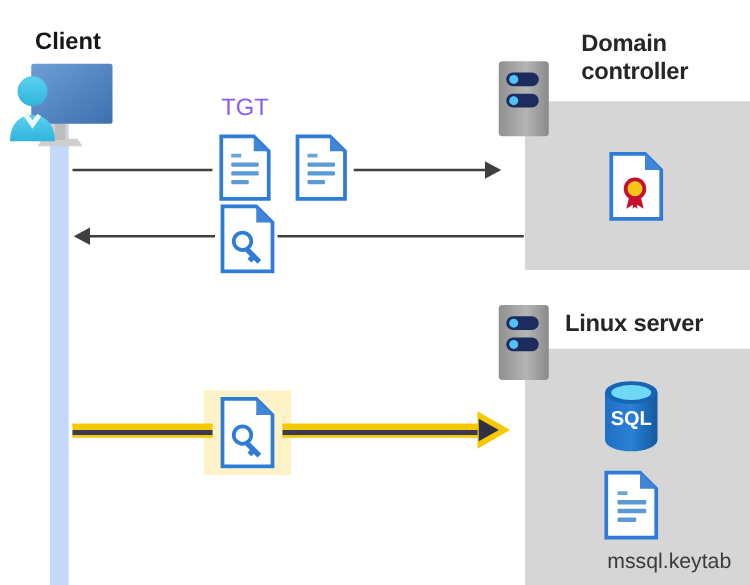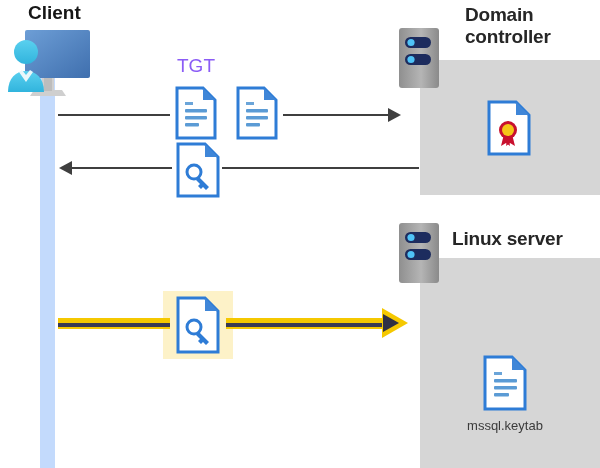--- a/index.html
+++ b/index.html
@@ -4,21 +4,21 @@
 <style>
   html,body{margin:0;padding:0;}
   body{
     width:600px;height:468px;
     background:#ffffff;
     font-family:"Liberation Sans", sans-serif;
     overflow:hidden;
     position:relative;
   }
   .stage{position:absolute;left:0;top:0;width:600px;height:468px;}
-  .abs{position:absolute;}
+  .abs{position:absolute;margin-top:21px;}
 
   
   .panel{background:#d6d6d6;}
   .panel-title{
     font-weight:bold;
     color:#262626;
     font-size:19px;
     line-height:22px;
     letter-spacing:-0.2px;
     white-space:pre-line;
@@ -66,21 +66,21 @@
   .yarrow-in{width:0;height:0;
     border-top:9px solid transparent;
     border-bottom:9px solid transparent;
     border-left:16px solid #2f3045;
   }
 
   
   .doc-label{
     color:#8b5cf6;font-size:19px;text-align:center;
   }
-  .file-caption{color:#3b3b3b;font-size:13px;text-align:center;}
+  .file-caption{color:#3b3b3b;font-size:17px;text-align:right;}
 </style>
 </head>
 <body>
 
 <div class="stage">
 
   <div class="abs client-title" style="left:28px;top:2px;">Client</div>
 
   <div class="abs lifeline" style="left:40px;top:72px;width:15px;height:396px;"></div>
 
@@ -225,20 +225,35 @@
         </linearGradient>
       </defs>
       <rect x="1" y="1" width="40" height="60" rx="3" fill="url(#srv2)"></rect>
       <rect x="7" y="10" width="26" height="11" rx="5.5" fill="#1d2c5e"></rect>
       <circle cx="13" cy="15.5" r="3.6" fill="#4fc3f7"></circle>
       <rect x="7" y="27" width="26" height="11" rx="5.5" fill="#1d2c5e"></rect>
       <circle cx="13" cy="32.5" r="3.6" fill="#4fc3f7"></circle>
     </svg>
   </div>
 
+  <div class="abs" style="left:478px;top:283px;width:54px;height:58px;">
+    <svg viewBox="0 0 54 58" width="54" height="58">
+      <defs>
+        <linearGradient id="cyl" x1="0" y1="0" x2="1" y2="0">
+          <stop offset="0" stop-color="#1f6fc4"></stop>
+          <stop offset="0.5" stop-color="#2a81d6"></stop>
+          <stop offset="1" stop-color="#1558a0"></stop>
+        </linearGradient>
+      </defs>
+      <path d="M6 10 h42 v38 a21 9 0 0 1 -42 0 z" fill="url(#cyl)"></path>
+      <ellipse cx="27" cy="10" rx="21" ry="9" fill="#1665b5"></ellipse>
+      <ellipse cx="27" cy="10" rx="16" ry="6" fill="#6fd8f5"></ellipse>
+      <text x="27" y="36" font-family="Liberation Sans, sans-serif" font-size="16" font-weight="bold" fill="#ffffff" text-anchor="middle">SQL</text>
+    </svg>
+  </div>
 
   <div class="abs" style="left:483px;top:355px;width:44px;height:56px;">
     <svg viewBox="0 0 44 56" width="44" height="56">
       <path d="M2 2 h27 l13 13 v39 h-40 z" fill="#ffffff" stroke="#2e7cd6" stroke-width="3"></path>
       <path d="M29 2 l13 13 h-13 z" fill="#3f86d8"></path>
       <g fill="#5b9bd5">
         <rect x="11" y="24" width="23" height="3.6" rx="1"></rect>
         <rect x="11" y="31" width="23" height="3.6" rx="1"></rect>
         <rect x="11" y="38" width="15" height="3.6" rx="1"></rect>
       </g>

